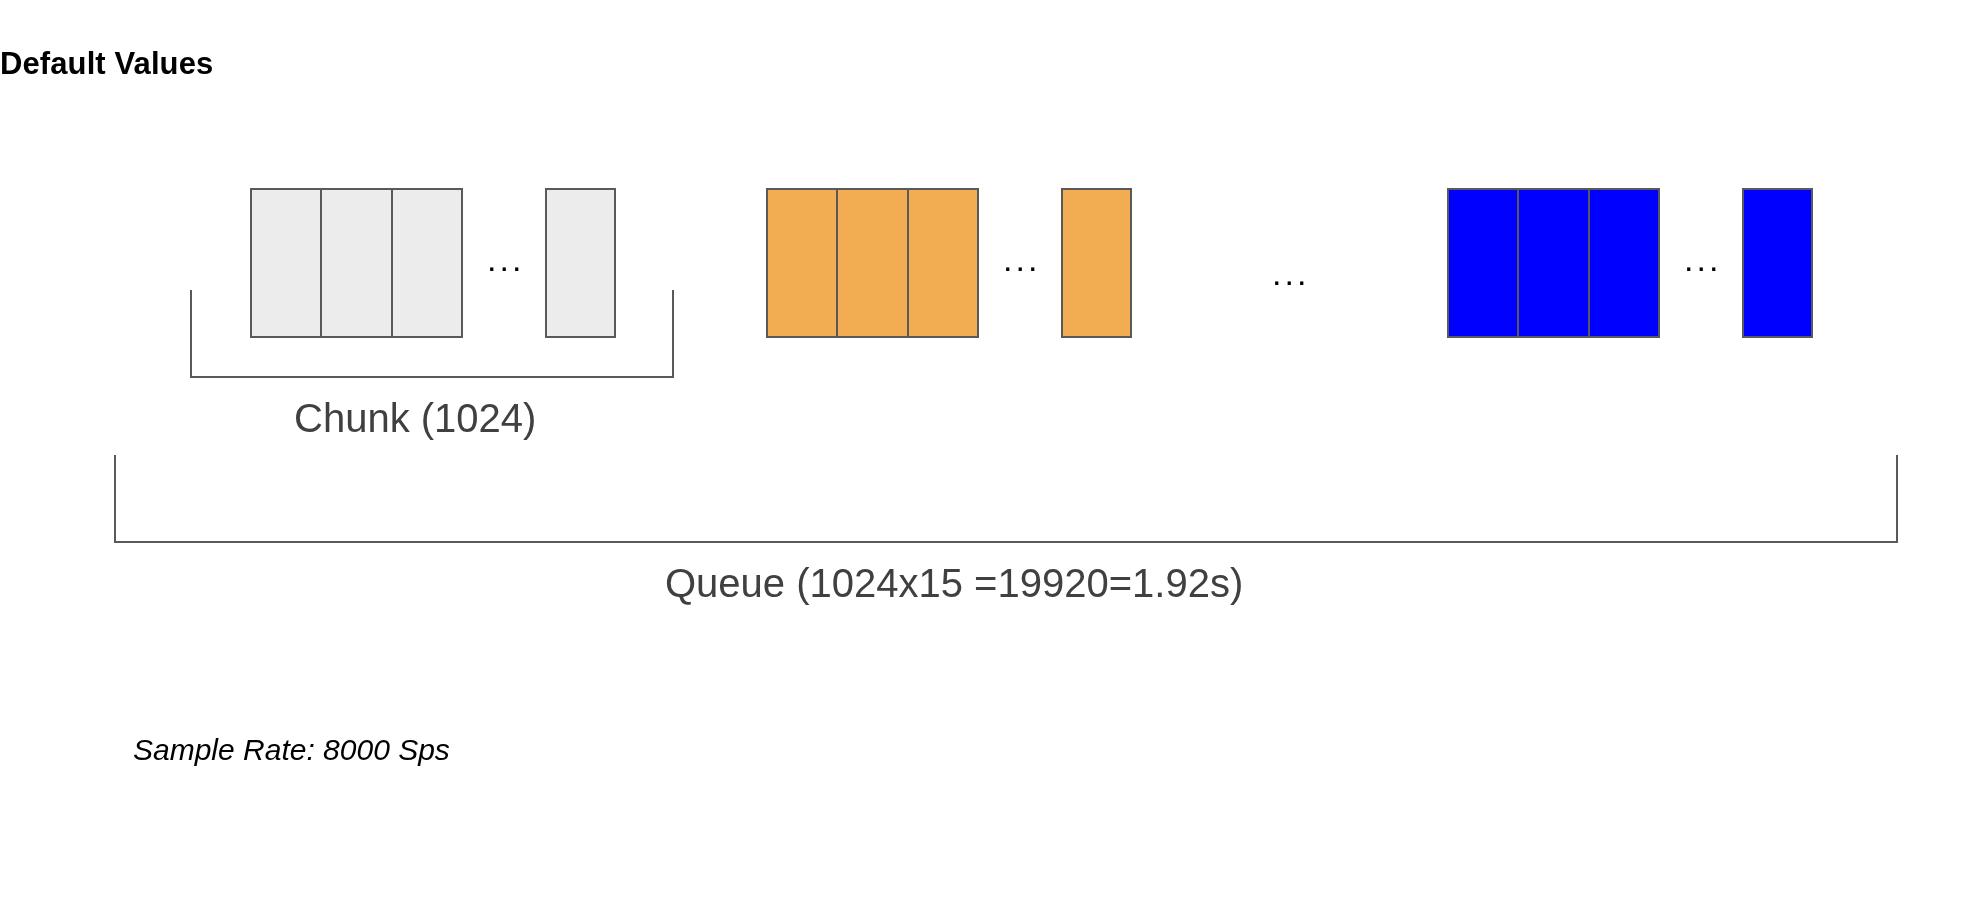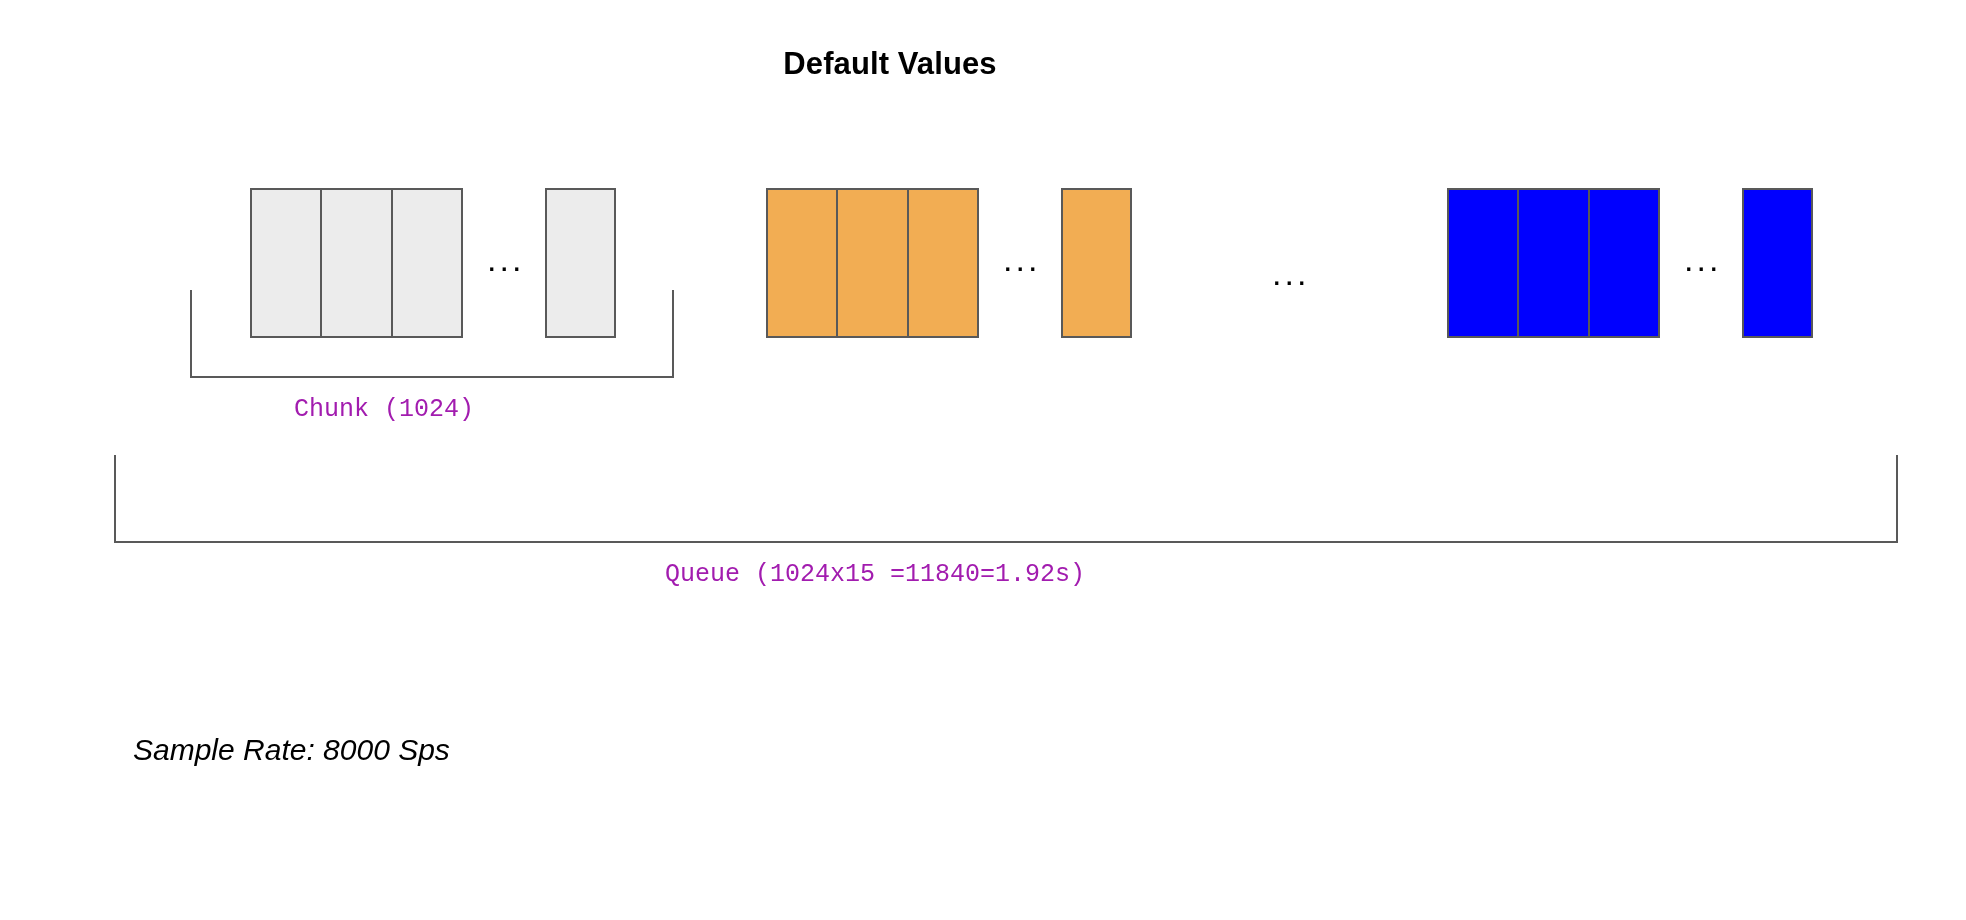--- a/index.html
+++ b/index.html
@@ -18,25 +18,24 @@
     background: #ffffff;
     overflow: hidden;
   }
 
   
   .title {
     position: absolute;
     left: 0;
     top: 46px;
     width: 1734px;
-    text-align: center;
+    text-align: left;
     font-size: 31px;
     font-weight: bold;
     letter-spacing: 0.1px;
-    padding-left: 23px;
   }
 
   
   .block {
     position: absolute;
     top: 188px;
     width: 71px;
     height: 150px;
     border: 2px solid #595959;
     box-sizing: border-box;
@@ -64,25 +63,24 @@
     position: absolute;
     border-left: 2px solid #595959;
     border-right: 2px solid #595959;
     border-bottom: 2px solid #595959;
     box-sizing: border-box;
   }
 
   
   .caption {
     position: absolute;
-    font-size: 25px;
+    font-size: 40px;
     line-height: 1.1;
     white-space: nowrap;
-    color: #a21caf;
-    font-family: Liberation Mono, monospace;
+    color: #404040;
   }
 
   
   .footnotes {
     position: absolute;
     left: 133px;
     top: 726px;
     font-size: 30px;
     line-height: 48px;
     color: #000000;
@@ -114,19 +112,19 @@
   <div class="block blue adj-right" style="left:1447px;"></div>
   <div class="block blue adj-left adj-right" style="left:1518px;"></div>
   <div class="block blue adj-left" style="left:1589px;"></div>
   <div class="ellipsis" style="left:1684px; top:242px;">...</div>
   <div class="block blue" style="left:1742px;"></div>
 
   <div class="bracket" style="left:190px; top:290px; width:484px; height:88px;"></div>
   <div class="caption" style="left:294px; top:396px;">Chunk (1024)</div>
 
   <div class="bracket" style="left:114px; top:455px; width:1784px; height:88px;"></div>
-  <div class="caption" style="left:665px; top:561px;">Queue (1024x15 =11840=1.92s)</div>
+  <div class="caption" style="left:665px; top:561px;">Queue (1024x15 =19920=1.92s)</div>
 
   <div class="footnotes">
     <div class="footnote-line">Sample Rate: 8000 Sps</div>
   </div>
 
 </div>
 
 </body></html>

